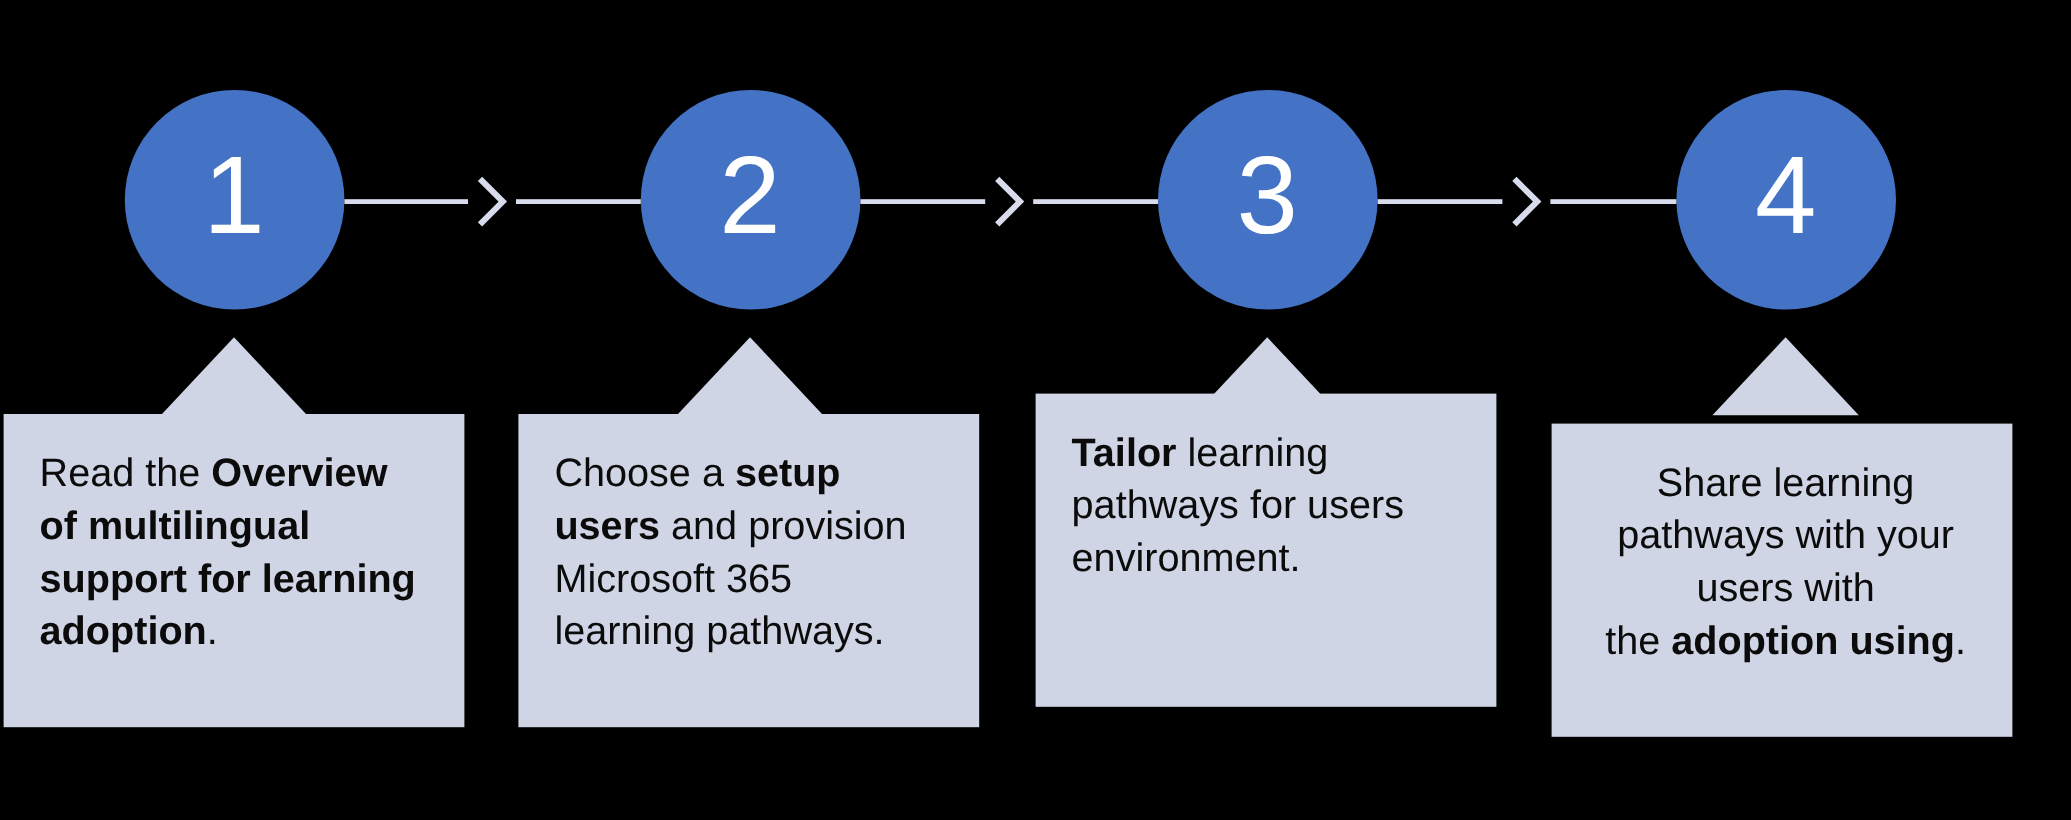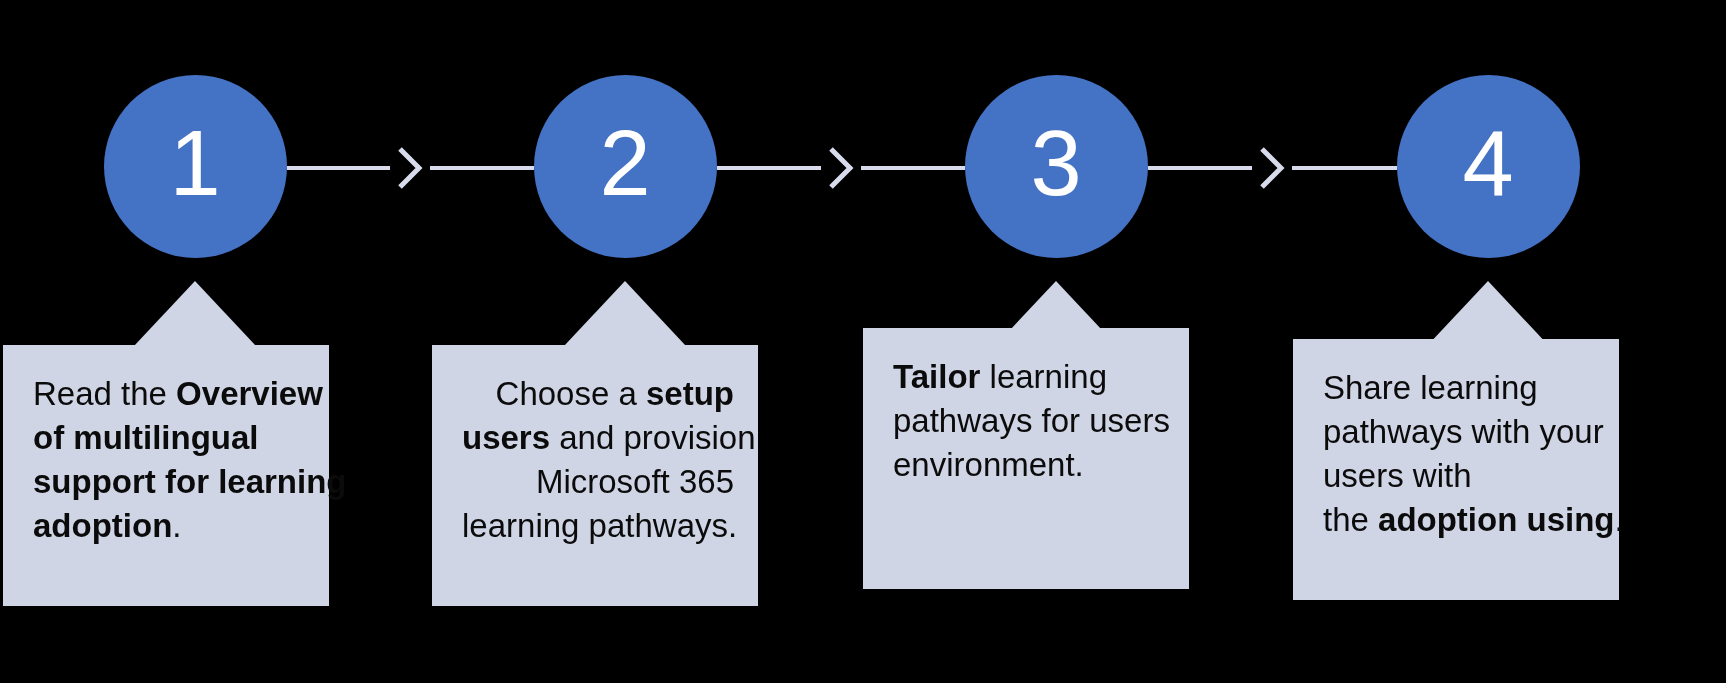--- a/index.html
+++ b/index.html
@@ -33,21 +33,21 @@
   }
   .pointer{
     position:absolute;
     width:0;height:0;
     border-left:61px solid transparent;
     border-right:61px solid transparent;
     border-bottom:65px solid var(--callout);
   }
   .callout{
     position:absolute;
-    width:326px;height:261px;
+    width:384px;height:261px;
     background:var(--callout);
   }
   .callout-text{
     padding:27px 24px 0 30px;
     font-size:33px;
     line-height:44px;
     color:var(--textcolor);
   }
   .tline{white-space:nowrap;}
   .b{font-weight:700;}
@@ -80,21 +80,21 @@
         <div class="tline"><span class="">Read the </span><span class="b">Overview</span></div>
         <div class="tline"><span class="b">of multilingual</span></div>
         <div class="tline"><span class="b">support for learning</span></div>
         <div class="tline"><span class="b">adoption</span><span class="">.</span></div>
       </div>
     </div>
     <div class="circle" style="left: 533.5px; top: 74.5px;">
       <span class="num">2</span>
     </div>
     <div class="pointer" style="left: 564px; top: 281px;"></div>
-    <div class="callout" style="left: 432px; top: 345px; text-align: right;">
+    <div class="callout" style="left: 432px; top: 345px;">
       <div class="callout-text">
         <div class="tline"><span class="">Choose a </span><span class="b">setup</span></div>
         <div class="tline"><span class="b">users</span><span class=""> and provision</span></div>
         <div class="tline"><span class="">Microsoft 365</span></div>
         <div class="tline"><span class="">learning pathways.</span></div>
       </div>
     </div>
     <div class="circle" style="left: 964.5px; top: 74.5px;">
       <span class="num">3</span>
     </div>
@@ -103,21 +103,21 @@
       <div class="callout-text">
         <div class="tline"><span class="b">Tailor</span><span class=""> learning</span></div>
         <div class="tline"><span class="">pathways for users</span></div>
         <div class="tline"><span class="">environment.</span></div>
       </div>
     </div>
     <div class="circle" style="left: 1396.5px; top: 74.5px;">
       <span class="num">4</span>
     </div>
     <div class="pointer" style="left: 1427px; top: 281px;"></div>
-    <div class="callout" style="left: 1293px; top: 339px;">
+    <div class="callout" style="left: 1293px; top: 353px; text-align: center;">
       <div class="callout-text">
         <div class="tline"><span class="">Share learning</span></div>
         <div class="tline"><span class="">pathways with your</span></div>
         <div class="tline"><span class="">users with</span></div>
         <div class="tline"><span class="">the </span><span class="b">adoption using</span><span class="">.</span></div>
       </div>
     </div>
     <div class="hline" style="left: 286.5px; width: 103.5px;"></div>
     <svg class="chev" viewBox="0 0 26 44" style="left: 397px;">
       <polyline points="3,3 22,22 3,41"></polyline>

